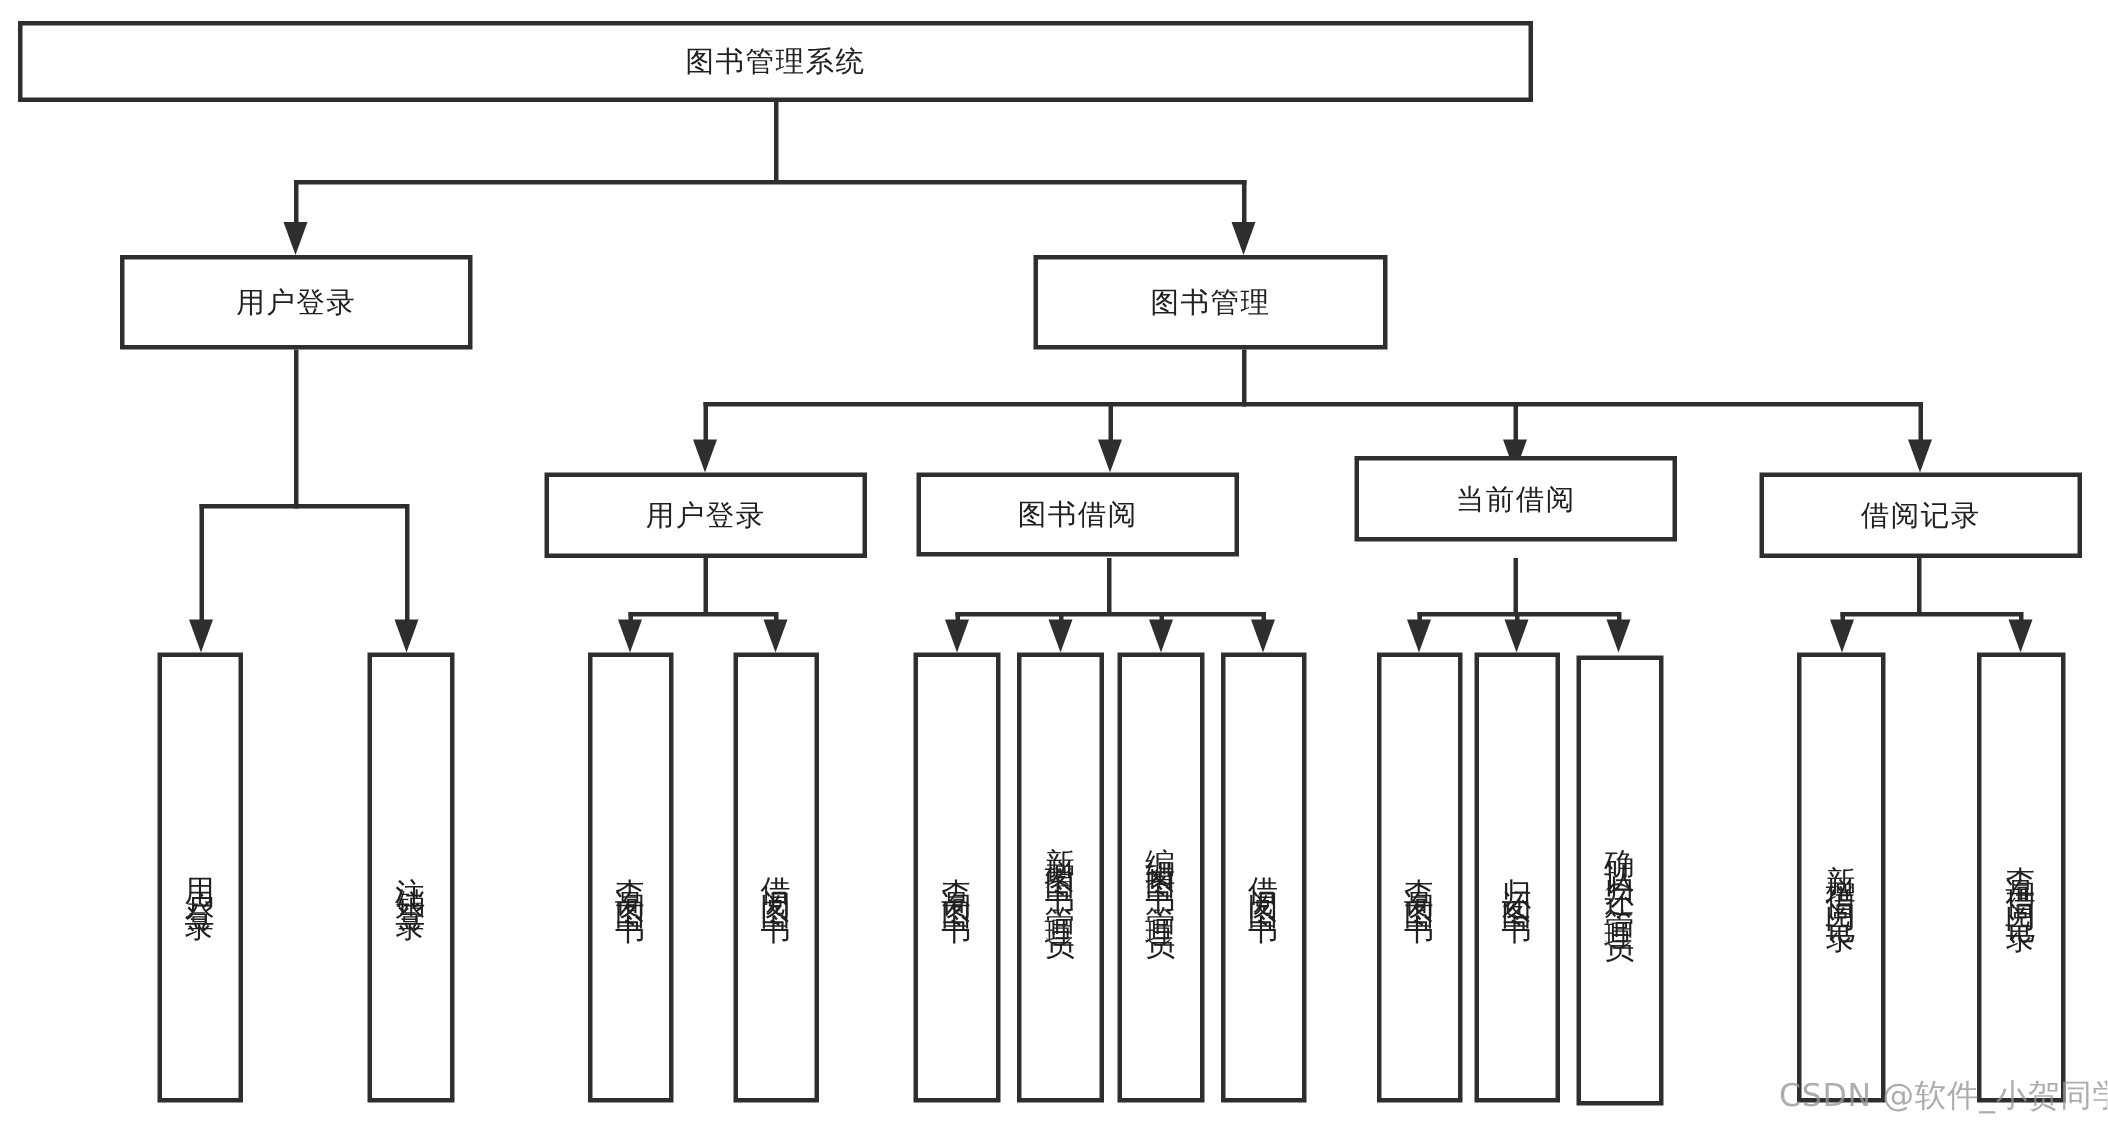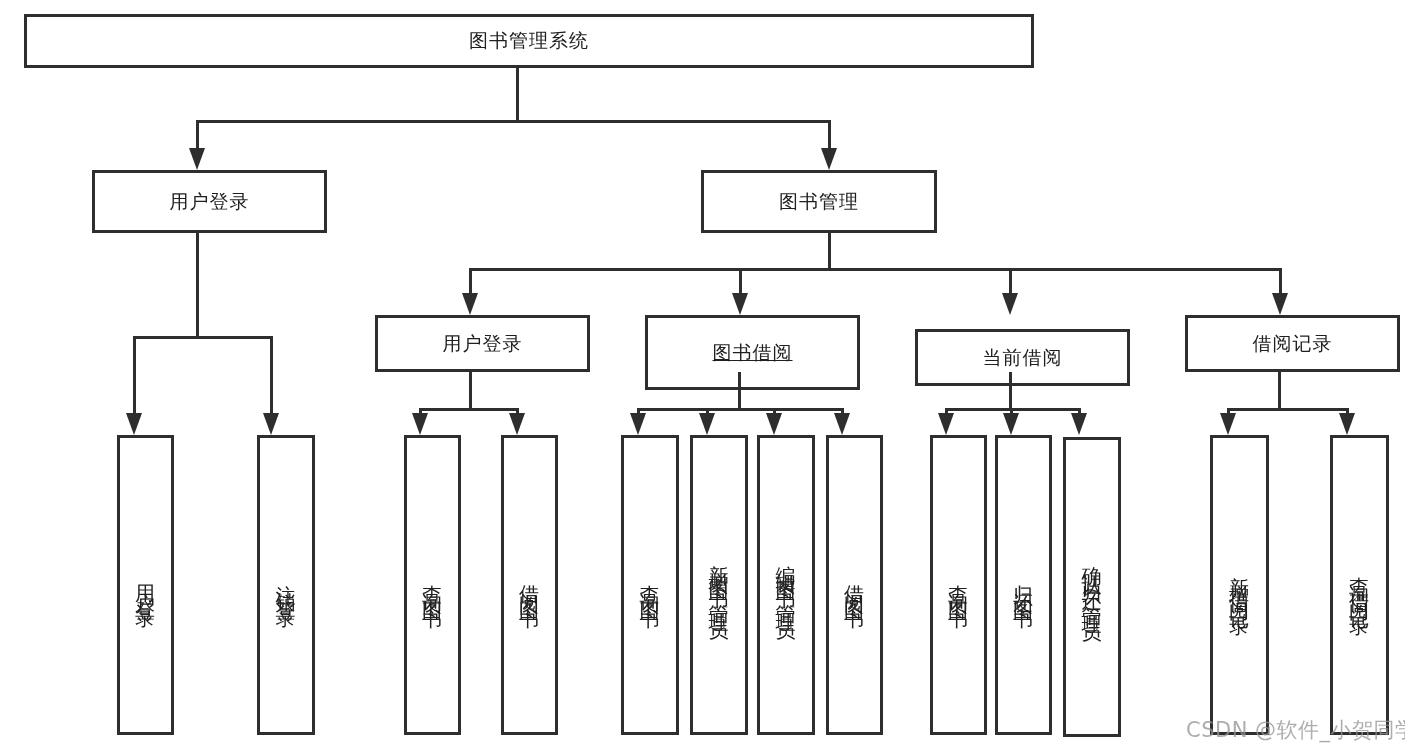--- a/index.html
+++ b/index.html
@@ -17,21 +17,20 @@
   }
   .box {
     position: absolute;
     box-sizing: border-box;
     border: 3px solid #2e2e2e;
     background: #ffffff;
     display: flex;
     align-items: center;
     justify-content: center;
     color: #202020;
-    margin-left: 12px;
   }
   .hlabel {
     font-size: 19px;
     letter-spacing: 1px;
     white-space: nowrap;
     color: #202020;
   }
   .vlabel {
     writing-mode: vertical-rl;
     text-orientation: mixed;
@@ -106,24 +105,24 @@
   <div class="vline" style="left:739px; top:268px; height:28px;"></div>
   <div class="arrow" style="left:732px; top:293px;"></div>
   <div class="vline" style="left:1009px; top:268px; height:28px;"></div>
   <div class="arrow" style="left:1002px; top:293px;"></div>
   <div class="vline" style="left:1279px; top:268px; height:28px;"></div>
   <div class="arrow" style="left:1272px; top:293px;"></div>
 
   <div class="box" style="left:363px; top:315px; width:215px; height:57px;">
     <span class="hlabel">用户登录</span>
   </div>
-  <div class="box" style="left:633px; top:315px; width:215px; height:75px;text-decoration:underline;">
+  <div class="box" style="left:611px; top:315px; width:215px; height:56px;">
     <span class="hlabel">图书借阅</span>
   </div>
-  <div class="box" style="left:903px; top:329px; width:215px; height:57px;">
+  <div class="box" style="left:903px; top:304px; width:215px; height:57px;">
     <span class="hlabel">当前借阅</span>
   </div>
   <div class="box" style="left:1173px; top:315px; width:215px; height:57px;">
     <span class="hlabel">借阅记录</span>
   </div>
 
   <div class="vline" style="left:469px; top:372px; height:38px;"></div>
   <div class="hline" style="left:419px; top:408px; width:99px;"></div>
   <div class="vline" style="left:419px; top:408px; height:8px;"></div>
   <div class="arrow" style="left:412px; top:413px;"></div>

